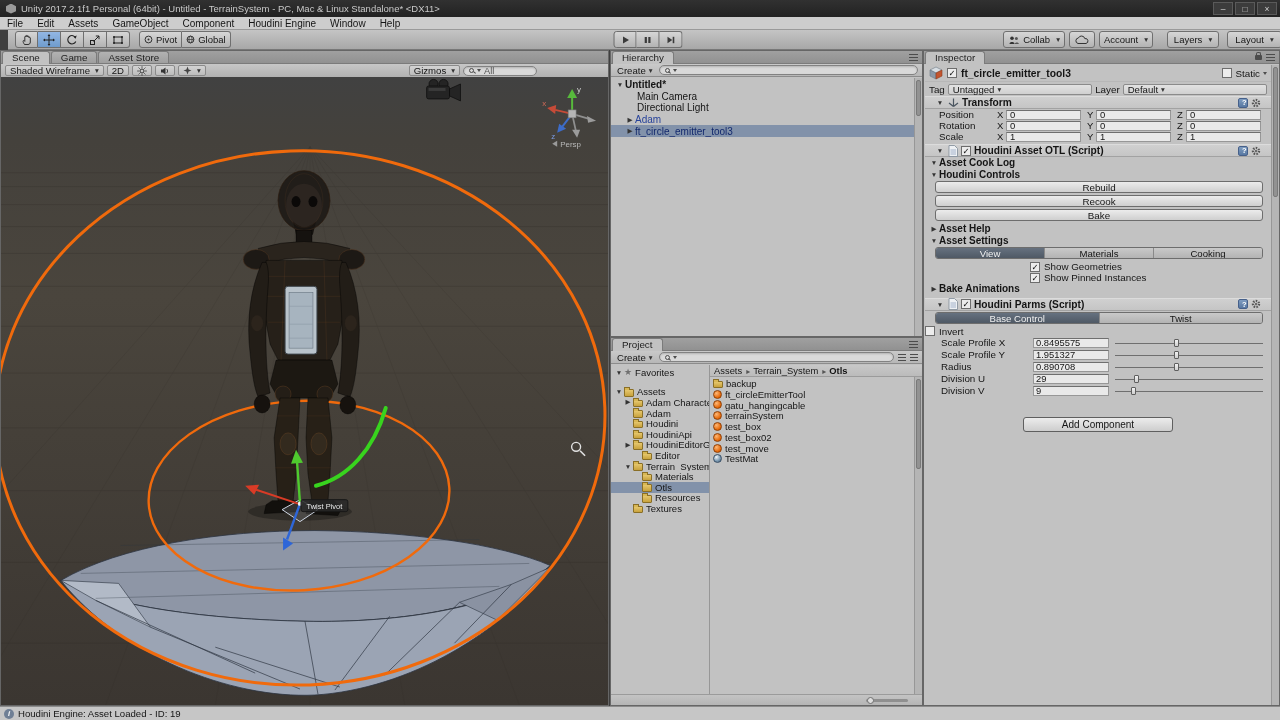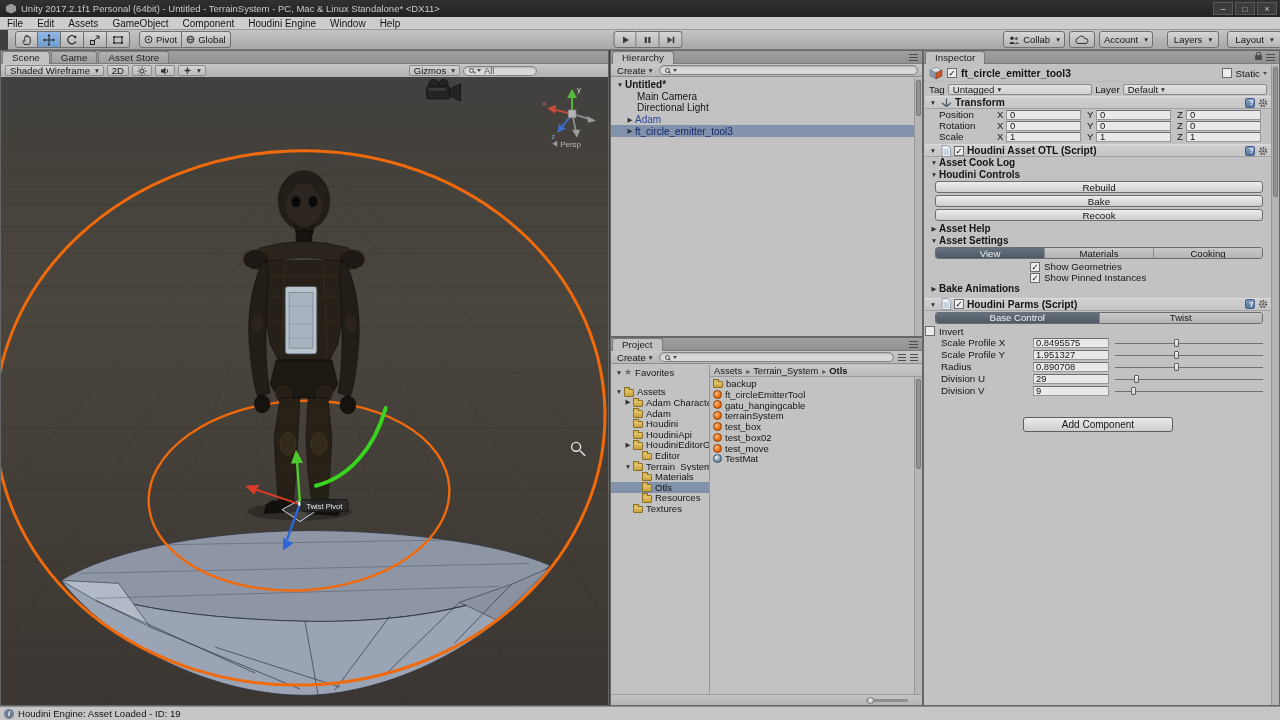--- a/index.html
+++ b/index.html
@@ -98,33 +98,33 @@
 
 .insp-pane{left:923px;top:50px;width:357px;height:656px}
 .icontent{position:absolute;top:14px;left:1px;right:8px;bottom:0;overflow:hidden}
 .cb{width:10px;height:10px;background:#ececec;border:1px solid #6d6d6d;display:inline-flex;align-items:center;justify-content:center;font-size:8.5px;color:#141414;flex:none}
 .cb.checked::after{content:"✓"}
 .ihead{height:17px;display:flex;align-items:center;gap:4px;padding:0 4px;border-bottom:1px solid #b7b7b7}
 .goname{font-weight:bold;font-size:10.3px;flex:1;white-space:nowrap;overflow:hidden}
 .staticwrap{display:flex;align-items:center;gap:3px;font-size:9.8px;flex:none}
 .tagrow{height:14px;display:flex;align-items:center;gap:3px;padding:0 4px;font-size:9.8px}
 .dropfield{height:11px;background:linear-gradient(#e2e2e2,#d0d0d0);border:1px solid #8b8b8b;border-radius:2px;display:flex;align-items:center;padding:0 4px;font-size:9.6px;flex:1;white-space:nowrap}
-.chead{height:13px;display:flex;align-items:center;background:linear-gradient(#d0d0d0,#c5c5c5);border-top:1px solid #dcdcdc;border-bottom:1px solid #a2a2a2;padding:0 3px;gap:3px}
+.chead{height:13px;display:flex;align-items:center;background:linear-gradient(#d0d0d0,#c5c5c5);border-top:1px solid #dcdcdc;border-bottom:1px solid #a2a2a2;padding:0 10px;gap:3px}
 .ctitle{font-weight:bold;font-size:10.2px;white-space:nowrap}
 .rico{margin-left:auto;display:flex;gap:3px;align-items:center}
 .hbook{width:10px;height:10px;border-radius:2px;background:linear-gradient(#7e9cc0,#5878a2);border:1px solid #46608a;position:relative;flex:none}
 .hbook::after{content:"?";position:absolute;left:3px;top:-0.5px;color:#fff;font-size:7.5px;font-weight:bold}
 .trow{height:11px;display:flex;align-items:center;padding:0 4px 0 14px;font-size:9.8px}
 .trlabel{width:58px;flex:none}
 .axl{width:9px;flex:none;font-size:9.5px}
 .nfield{flex:1;height:10px;background:#e9e9e9;border:1px solid #979797;border-top-color:#6f6f6f;margin-right:6px;display:flex;align-items:center;padding:0 3px;font-size:9.5px}
 .foldrow{height:11.5px;display:flex;align-items:center;padding-left:4px;font-size:10px}
 .ibtn{height:12px;margin:1px 8px 2px 10px;background:linear-gradient(#ececec,#cfcfcf);border:1px solid #6d6d6d;border-radius:3px;display:flex;align-items:center;justify-content:center;font-size:9.8px}
 .segtabs{height:12px;margin:1px 8px 2px 10px;display:flex;border:1px solid #6d6d6d;border-radius:3px;overflow:hidden}
-.seg{flex:1;display:flex;align-items:center;justify-content:center;font-size:9.6px;background:linear-gradient(#c9c9c9,#b3b3b3);border-left:1px solid #8a8a8a;white-space:nowrap}
+.seg{flex:1;display:flex;justify-content:center;font-size:9.6px;background:linear-gradient(#c9c9c9,#b3b3b3);border-left:1px solid #8a8a8a;white-space:nowrap}
 .seg:first-child{border-left:none}
 .seg.active{background:linear-gradient(#66717f,#4f5965);color:#f0f0f0}
 .checkrow{height:11px;display:flex;align-items:center;gap:4px;font-size:9.8px}
 .prow{height:12px;display:flex;align-items:center;font-size:9.8px;padding:0 4px 0 16px}
 .plabel{width:92px;flex:none;white-space:nowrap}
 .pfield{width:76px;flex:none;height:10px;background:#e9e9e9;border:1px solid #979797;border-top-color:#6f6f6f;display:flex;align-items:center;padding:0 2px;font-size:9.4px;margin-right:6px}
 .slider{position:relative;flex:1;height:10px;margin-right:4px}
 .strack{position:absolute;left:0;right:0;top:5px;height:1px;background:#6f6f6f}
 .sthumb{position:absolute;top:1.5px;width:5px;height:8px;background:linear-gradient(#f2f2f2,#cfcfcf);border:1px solid #5f5f5f;border-radius:1px}
 .addwrap{display:flex;justify-content:center;margin-top:20px}
@@ -712,24 +712,24 @@
       <span class="bold">Asset Cook Log</span>
     </div>
     <div class="foldrow">
       <span class="fold open"></span>
       <span class="bold">Houdini Controls</span>
     </div>
     <div class="ibtn">
         <span>Rebuild</span>
       </div>
     <div class="ibtn">
+        <span>Recook</span>
+      </div>
+    <div class="ibtn">
         <span>Bake</span>
-      </div>
-    <div class="ibtn">
-        <span>Recook</span>
       </div>
     <div class="foldrow">
       <span class="fold closed"></span>
       <span class="bold">Asset Help</span>
     </div>
     <div class="foldrow">
       <span class="fold open"></span>
       <span class="bold">Asset Settings</span>
     </div>
     <div class="segtabs">

